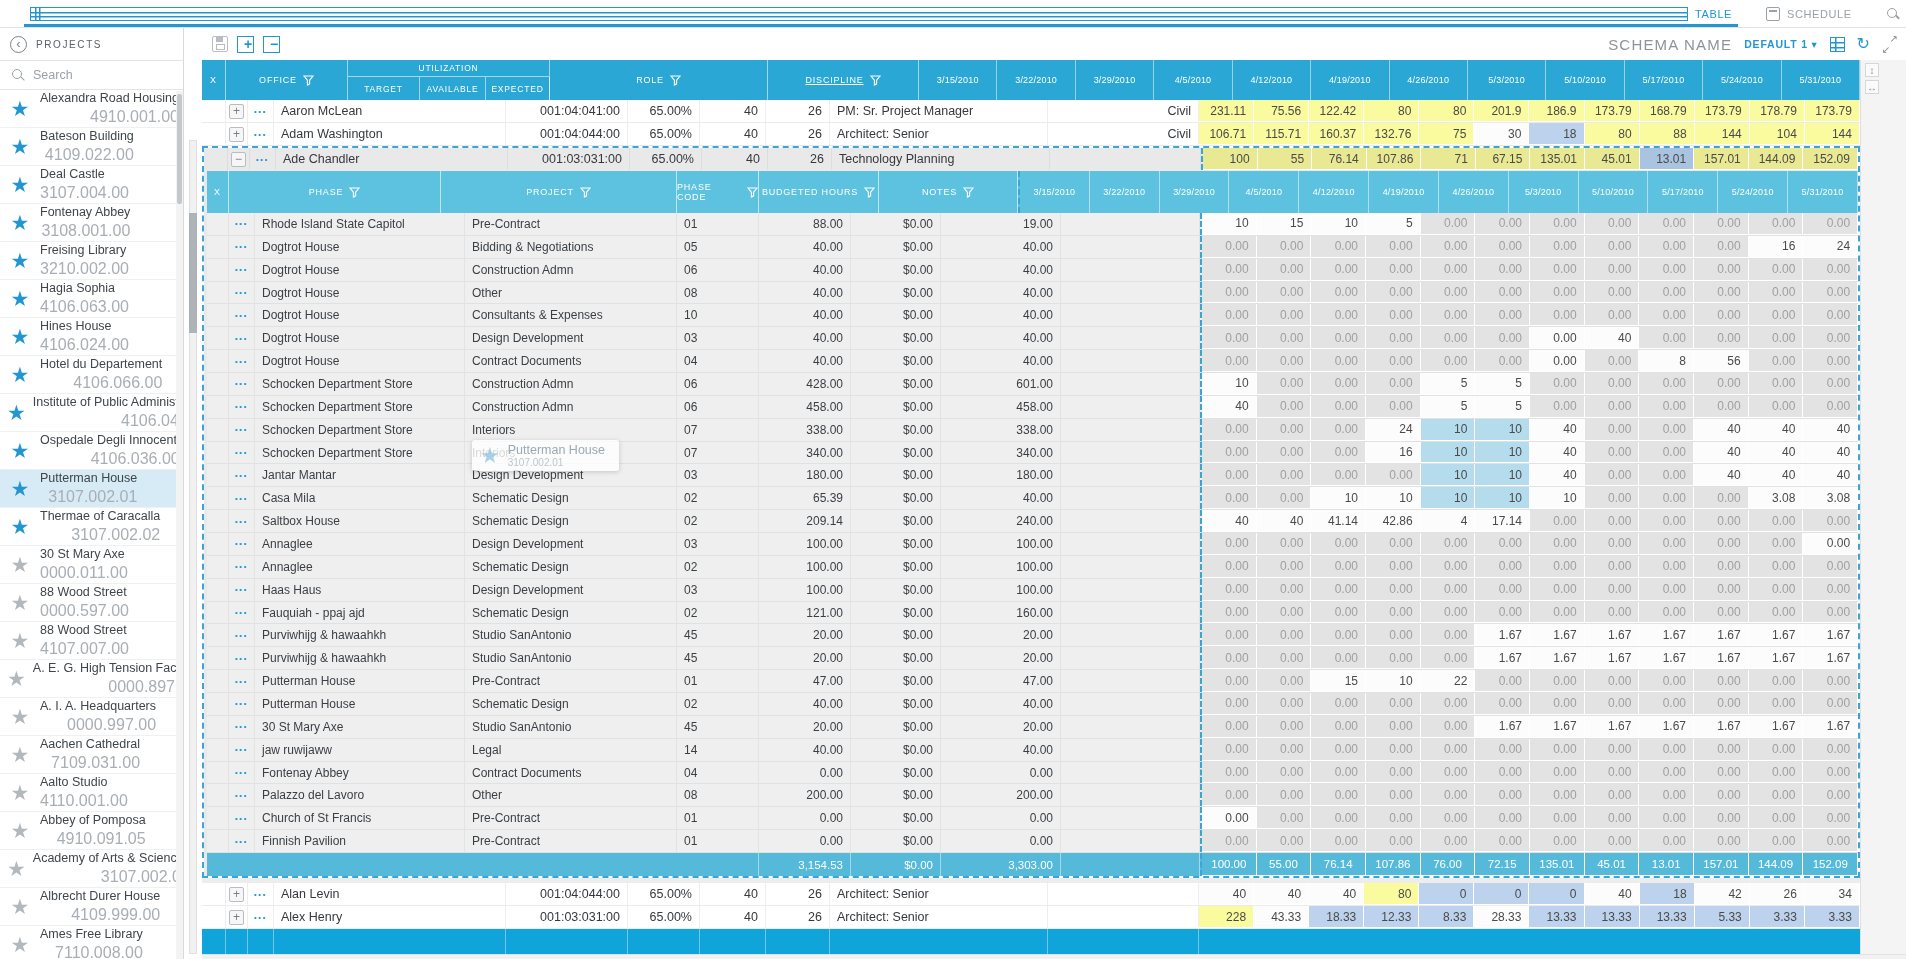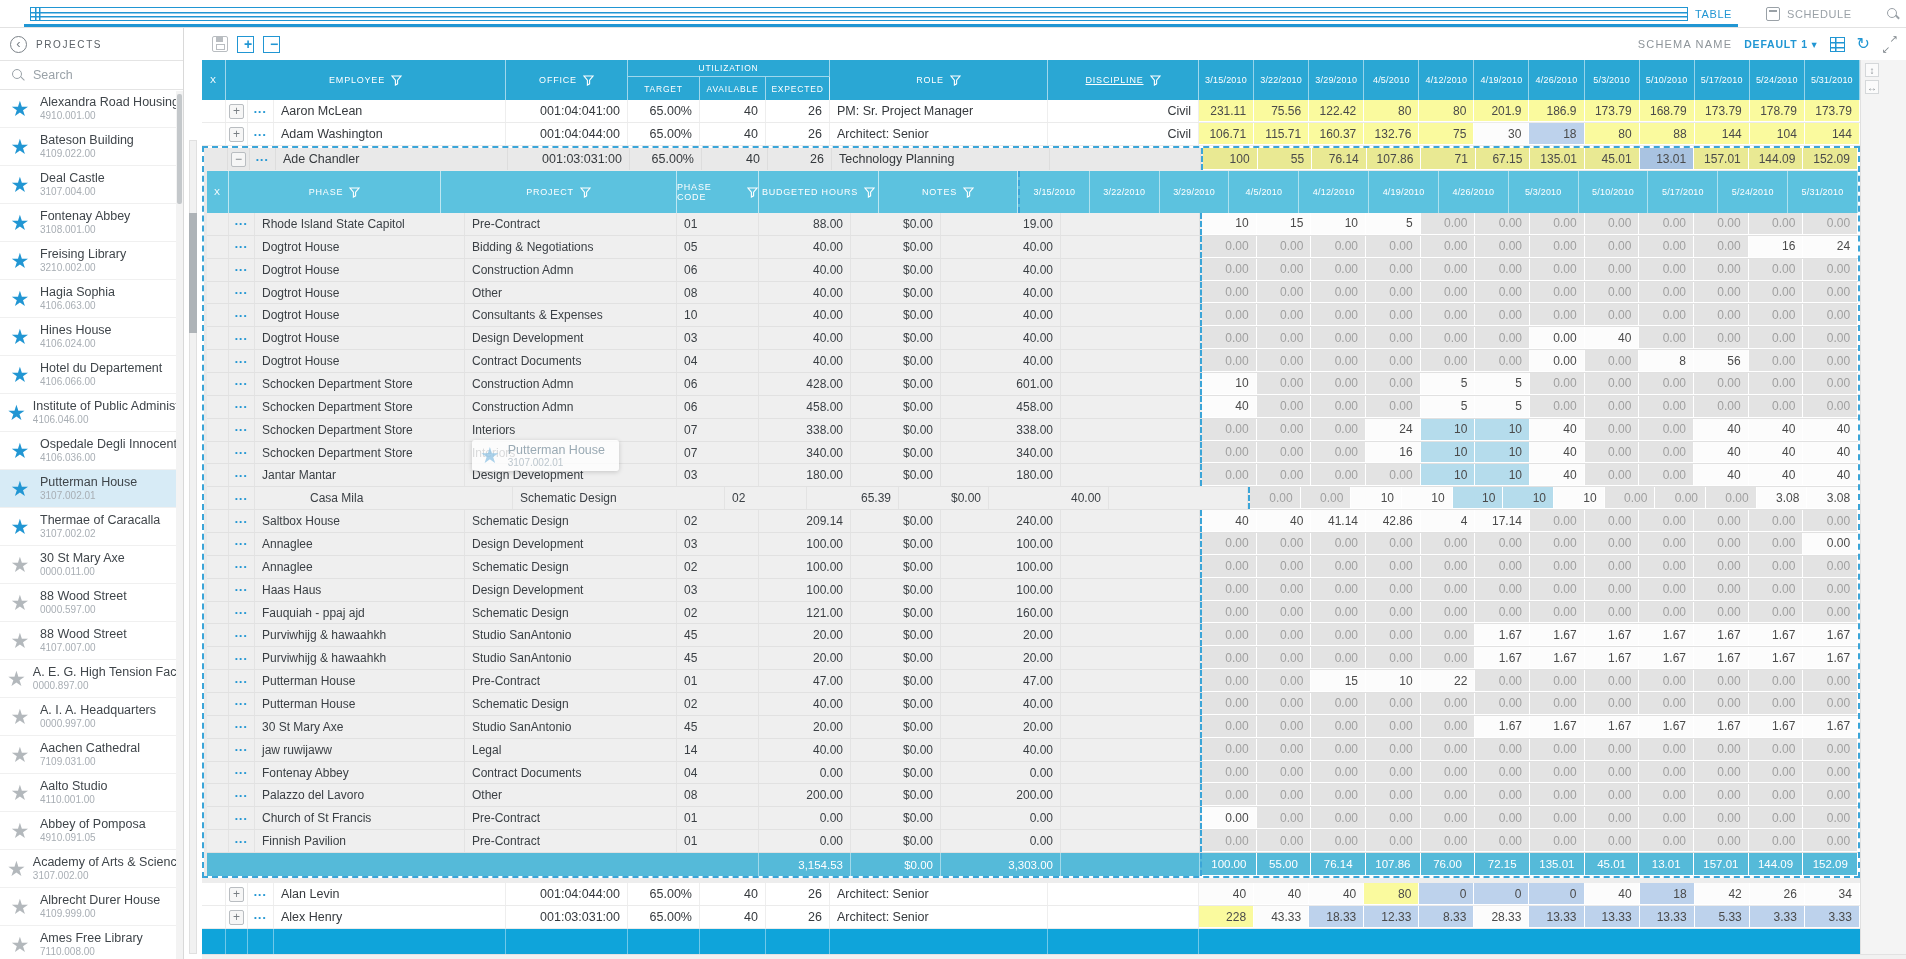--- a/index.html
+++ b/index.html
@@ -44,21 +44,21 @@
     border:1.4px solid #9aa2a8; border-radius:50%; }
   .sicon::after { content:""; position:absolute; left:8px; top:9px; width:5px; height:1.4px;
     background:#9aa2a8; transform:rotate(45deg); }
   .side-list { flex:1; overflow:hidden; }
   .proj { height:38px; display:flex; align-items:center; gap:7px; padding-left:7px;
     border-bottom:1px solid #f0f0f0; cursor:pointer; }
   .proj.sel { background:#d7ebf6; }
   .pstar { font-size:21px; color:#2196d3; width:26px; text-align:center; line-height:1; }
   .pstar.off { color:#b3b8bc; }
   .pname { font-size:12.5px; color:#3f454a; line-height:1.25; white-space:nowrap; }
-  .pcode { font-size:10px; color:#a8aeb4; line-height:1.2; }
+  .pcode { font-size:16px; color:#a8aeb4; line-height:1.2;text-align:right; }
   .side-scroll { position:absolute; right:0; top:63px; bottom:0; width:7px; background:#f3f3f3; }
   .side-scroll .thumb { position:absolute; top:3px; left:1px; width:5px; height:110px;
     background:#c4c8cb; border-radius:2px; }
   
   .gutter { width:18px; position:relative; background:#fff; }
   .gutter .track { position:absolute; left:5px; top:112px; bottom:5px; width:8px;
     background:#f1f1f1; border:1px solid #e0e0e0; }
   .gutter .thumb { position:absolute; left:5px; top:185px; width:8px; height:120px;
     background:#aeb3b7; }
   
@@ -66,21 +66,21 @@
   .toolbar { height:32px; display:flex; align-items:center; padding:0 8px 0 10px; gap:9px; }
   .save-icon { width:16px; height:16px; border:1.5px solid #b9bdc1; border-radius:2px;
     position:relative; background:#fff; }
   .save-icon::before { content:""; position:absolute; left:3px; top:0; width:7px; height:5px;
     background:#b9bdc1; }
   .save-icon::after { content:""; position:absolute; left:3px; bottom:1px; width:7px; height:4px;
     border:1.5px solid #b9bdc1; }
   .pm-btn { width:17px; height:17px; border:1.5px solid #2196d3; color:#2196d3; background:#fff;
     font-size:14px; line-height:13px; text-align:center; font-weight:bold; cursor:pointer; }
   .tb-right { margin-left:auto; display:flex; align-items:center; gap:12px; }
-  .schema-label { font-size:11px; letter-spacing:1.2px; color:#8d9499; }
+  .schema-label { font-size:15px; letter-spacing:1.2px; color:#8d9499; }
   .schema-value { font-size:10.5px; letter-spacing:.8px; color:#2196d3; font-weight:bold;
     cursor:pointer; }
   .xls-icon { width:15px; height:15px; border:1.5px solid #2196d3;
     background:linear-gradient(#2196d3,#2196d3) 4.5px 0/1.5px 100% no-repeat,
                linear-gradient(#2196d3,#2196d3) 0 4.5px/100% 1.5px no-repeat,
                linear-gradient(#2196d3,#2196d3) 0 9px/100% 1.5px no-repeat; cursor:pointer; }
   .refresh-icon { color:#2196d3; font-size:16px; line-height:1; cursor:pointer; }
   .fs-icon { width:16px; height:16px; position:relative; cursor:pointer; color:#7a8288; }
   .fs-icon::before { content:"↗"; position:absolute; right:0; top:-3px; font-size:10px; }
   .fs-icon::after { content:"↙"; position:absolute; left:0; bottom:-3px; font-size:10px; }
@@ -366,28 +366,20 @@
         <span class="refresh-icon">↻</span>
         <span class="fs-icon"></span>
       </div>
     </div>
     <div class="gridzone">
       <div class="grid" id="grid">
           <div class="ohead">
             <div class="hc" style="width: 24px;">
               <span>X</span>
             </div>
-            <div class="hc" style="width: 280px;">
-              <span>EMPLOYEE</span>
-              <span class="funnel">
-                <svg width="11" height="11" viewBox="0 0 11 11">
-                  <path d="M1 1h9L6.6 5.2V8.8L4.4 10V5.2L1 1z" fill="none" stroke="#fff" stroke-width="1.1"></path>
-                </svg>
-              </span>
-            </div>
             <div class="hc" style="width: 122px;">
               <span>OFFICE</span>
               <span class="funnel">
                 <svg width="11" height="11" viewBox="0 0 11 11">
                   <path d="M1 1h9L6.6 5.2V8.8L4.4 10V5.2L1 1z" fill="none" stroke="#fff" stroke-width="1.1"></path>
                 </svg>
               </span>
             </div>
             <div class="hgroup" style="width: 202px;">
               <div class="gtop">UTILIZATION</div>
@@ -902,21 +894,21 @@
                     <div class="dc t-w">40</div>
                     <div class="dc t-w">40</div>
                     <div class="dc t-w">40</div>
                   </div>
                 </div>
                 <div class="irow" style="flex: 1 1 0%;">
                   <div class="ic" style="width: 22px;"></div>
                   <div class="ic" style="width: 26px; justify-content: center;">
                     <span class="dots">•••</span>
                   </div>
-                  <div class="ic " style="width: 210px; margin-left: 48px;">Casa Mila</div>
+                  <div class="ic " style="width: 210px;">Casa Mila</div>
                   <div class="ic " style="width: 212px;">Schematic Design</div>
                   <div class="ic " style="width: 82px;">02</div>
                   <div class="ic r" style="width: 92px;">65.39</div>
                   <div class="ic r" style="width: 90px;">$0.00</div>
                   <div class="ic r" style="width: 120px;">40.00</div>
                   <div class="ic " style="width: 139px;"></div>
                   <div class="idates">
                     <div class="dc t-g">0.00</div>
                     <div class="dc t-g">0.00</div>
                     <div class="dc t-w">10</div>

